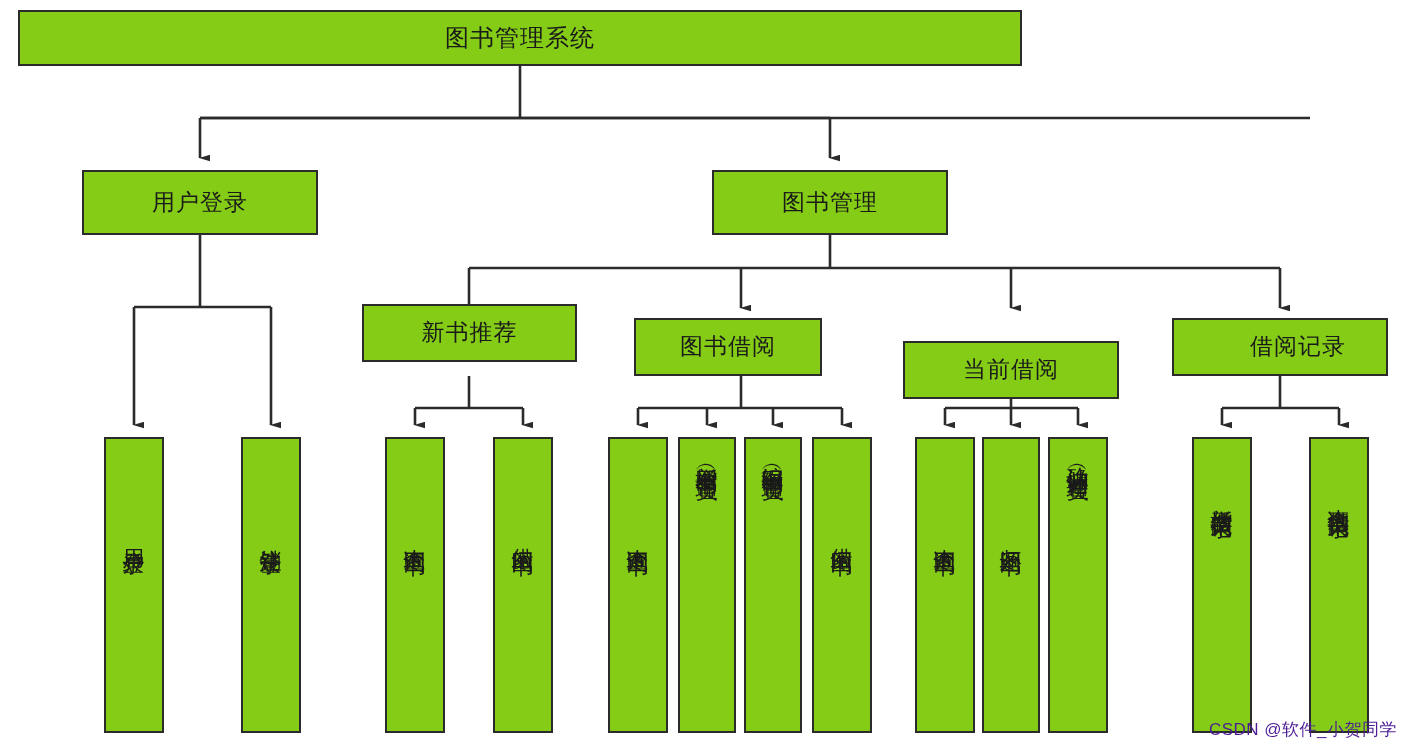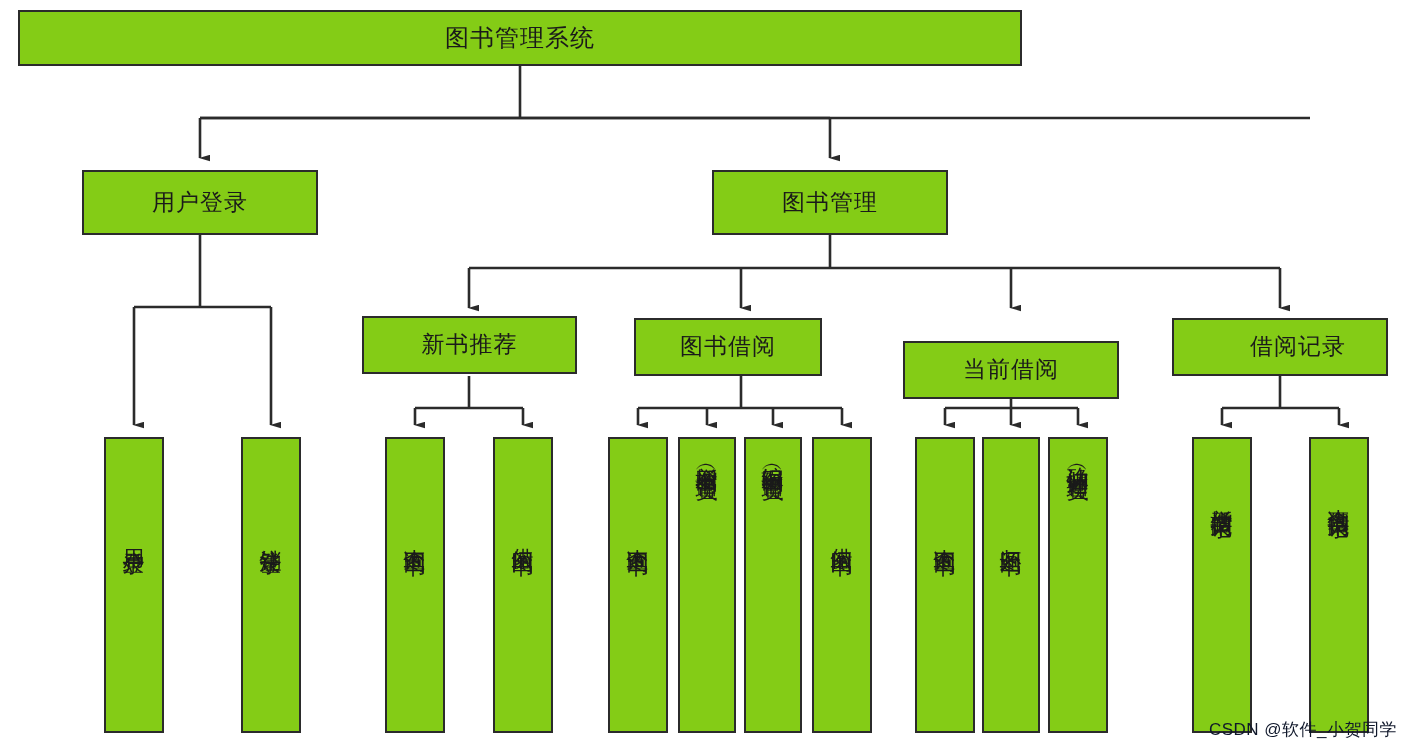--- a/index.html
+++ b/index.html
@@ -54,21 +54,21 @@
     line-height: 1.32;
     letter-spacing: 2px;
     color: #1a1a1a;
     white-space: nowrap;
   }
   .watermark {
     position: absolute;
     right: 8px;
     bottom: 6px;
     font-size: 17px;
-    color: #0f172a;
+    color: #4c1d95;
     letter-spacing: 0.5px;
     white-space: nowrap;
     user-select: none;
   }
 </style>
 </head>
 <body>
 
 <div id="diagram-root">
 
@@ -127,21 +127,21 @@
     <span class="node-h">图书管理系统</span>
   </div>
 
   <div class="node" style="left:82px; top:170px; width:236px; height:65px;">
     <span class="node-h">用户登录</span>
   </div>
   <div class="node" style="left:712px; top:170px; width:236px; height:65px;">
     <span class="node-h">图书管理</span>
   </div>
 
-  <div class="node" style="left:362px; top:316px; width:215px; height:58px;">
+  <div class="node" style="left:362px; top:304px; width:215px; height:58px;">
     <span class="node-h">新书推荐</span>
   </div>
   <div class="node" style="left:634px; top:318px; width:188px; height:58px;">
     <span class="node-h">图书借阅</span>
   </div>
   <div class="node" style="left:903px; top:318px; width:216px; height:58px;margin-top:23px;">
     <span class="node-h">当前借阅</span>
   </div>
   <div class="node" style="left:1172px; top:318px; width:216px; height:58px;padding-left:36px;">
     <span class="node-h">借阅记录</span>

